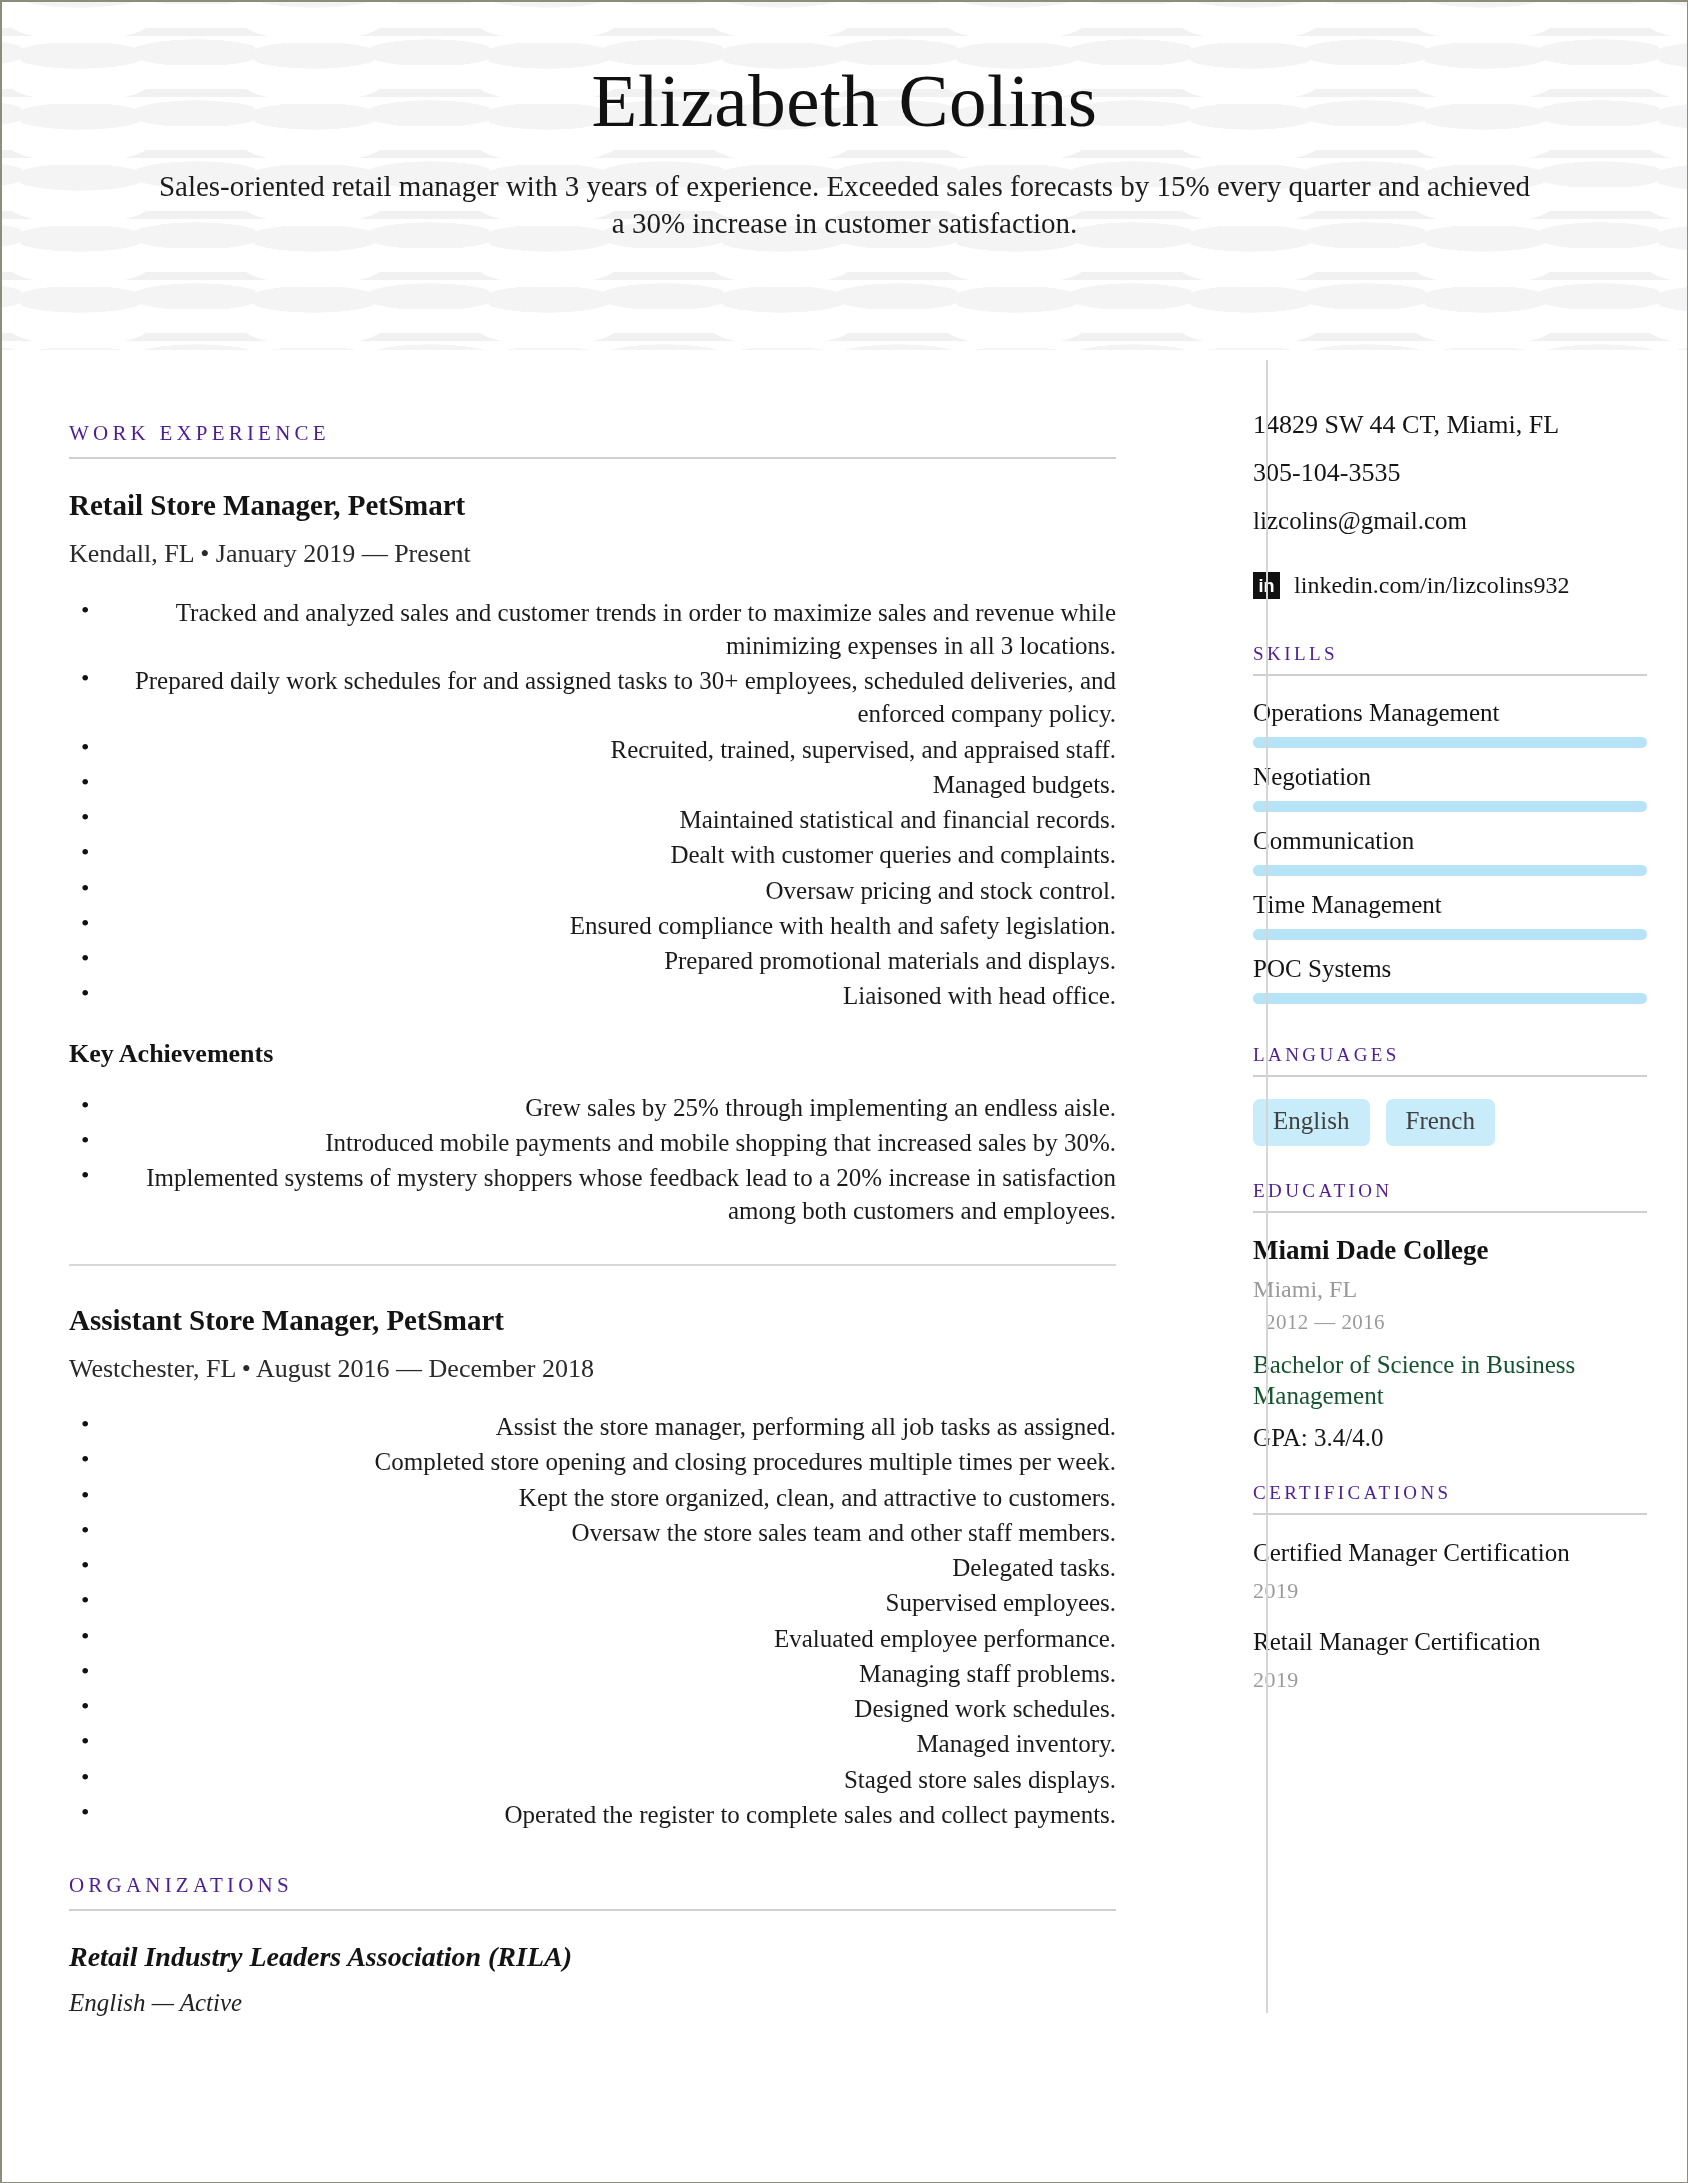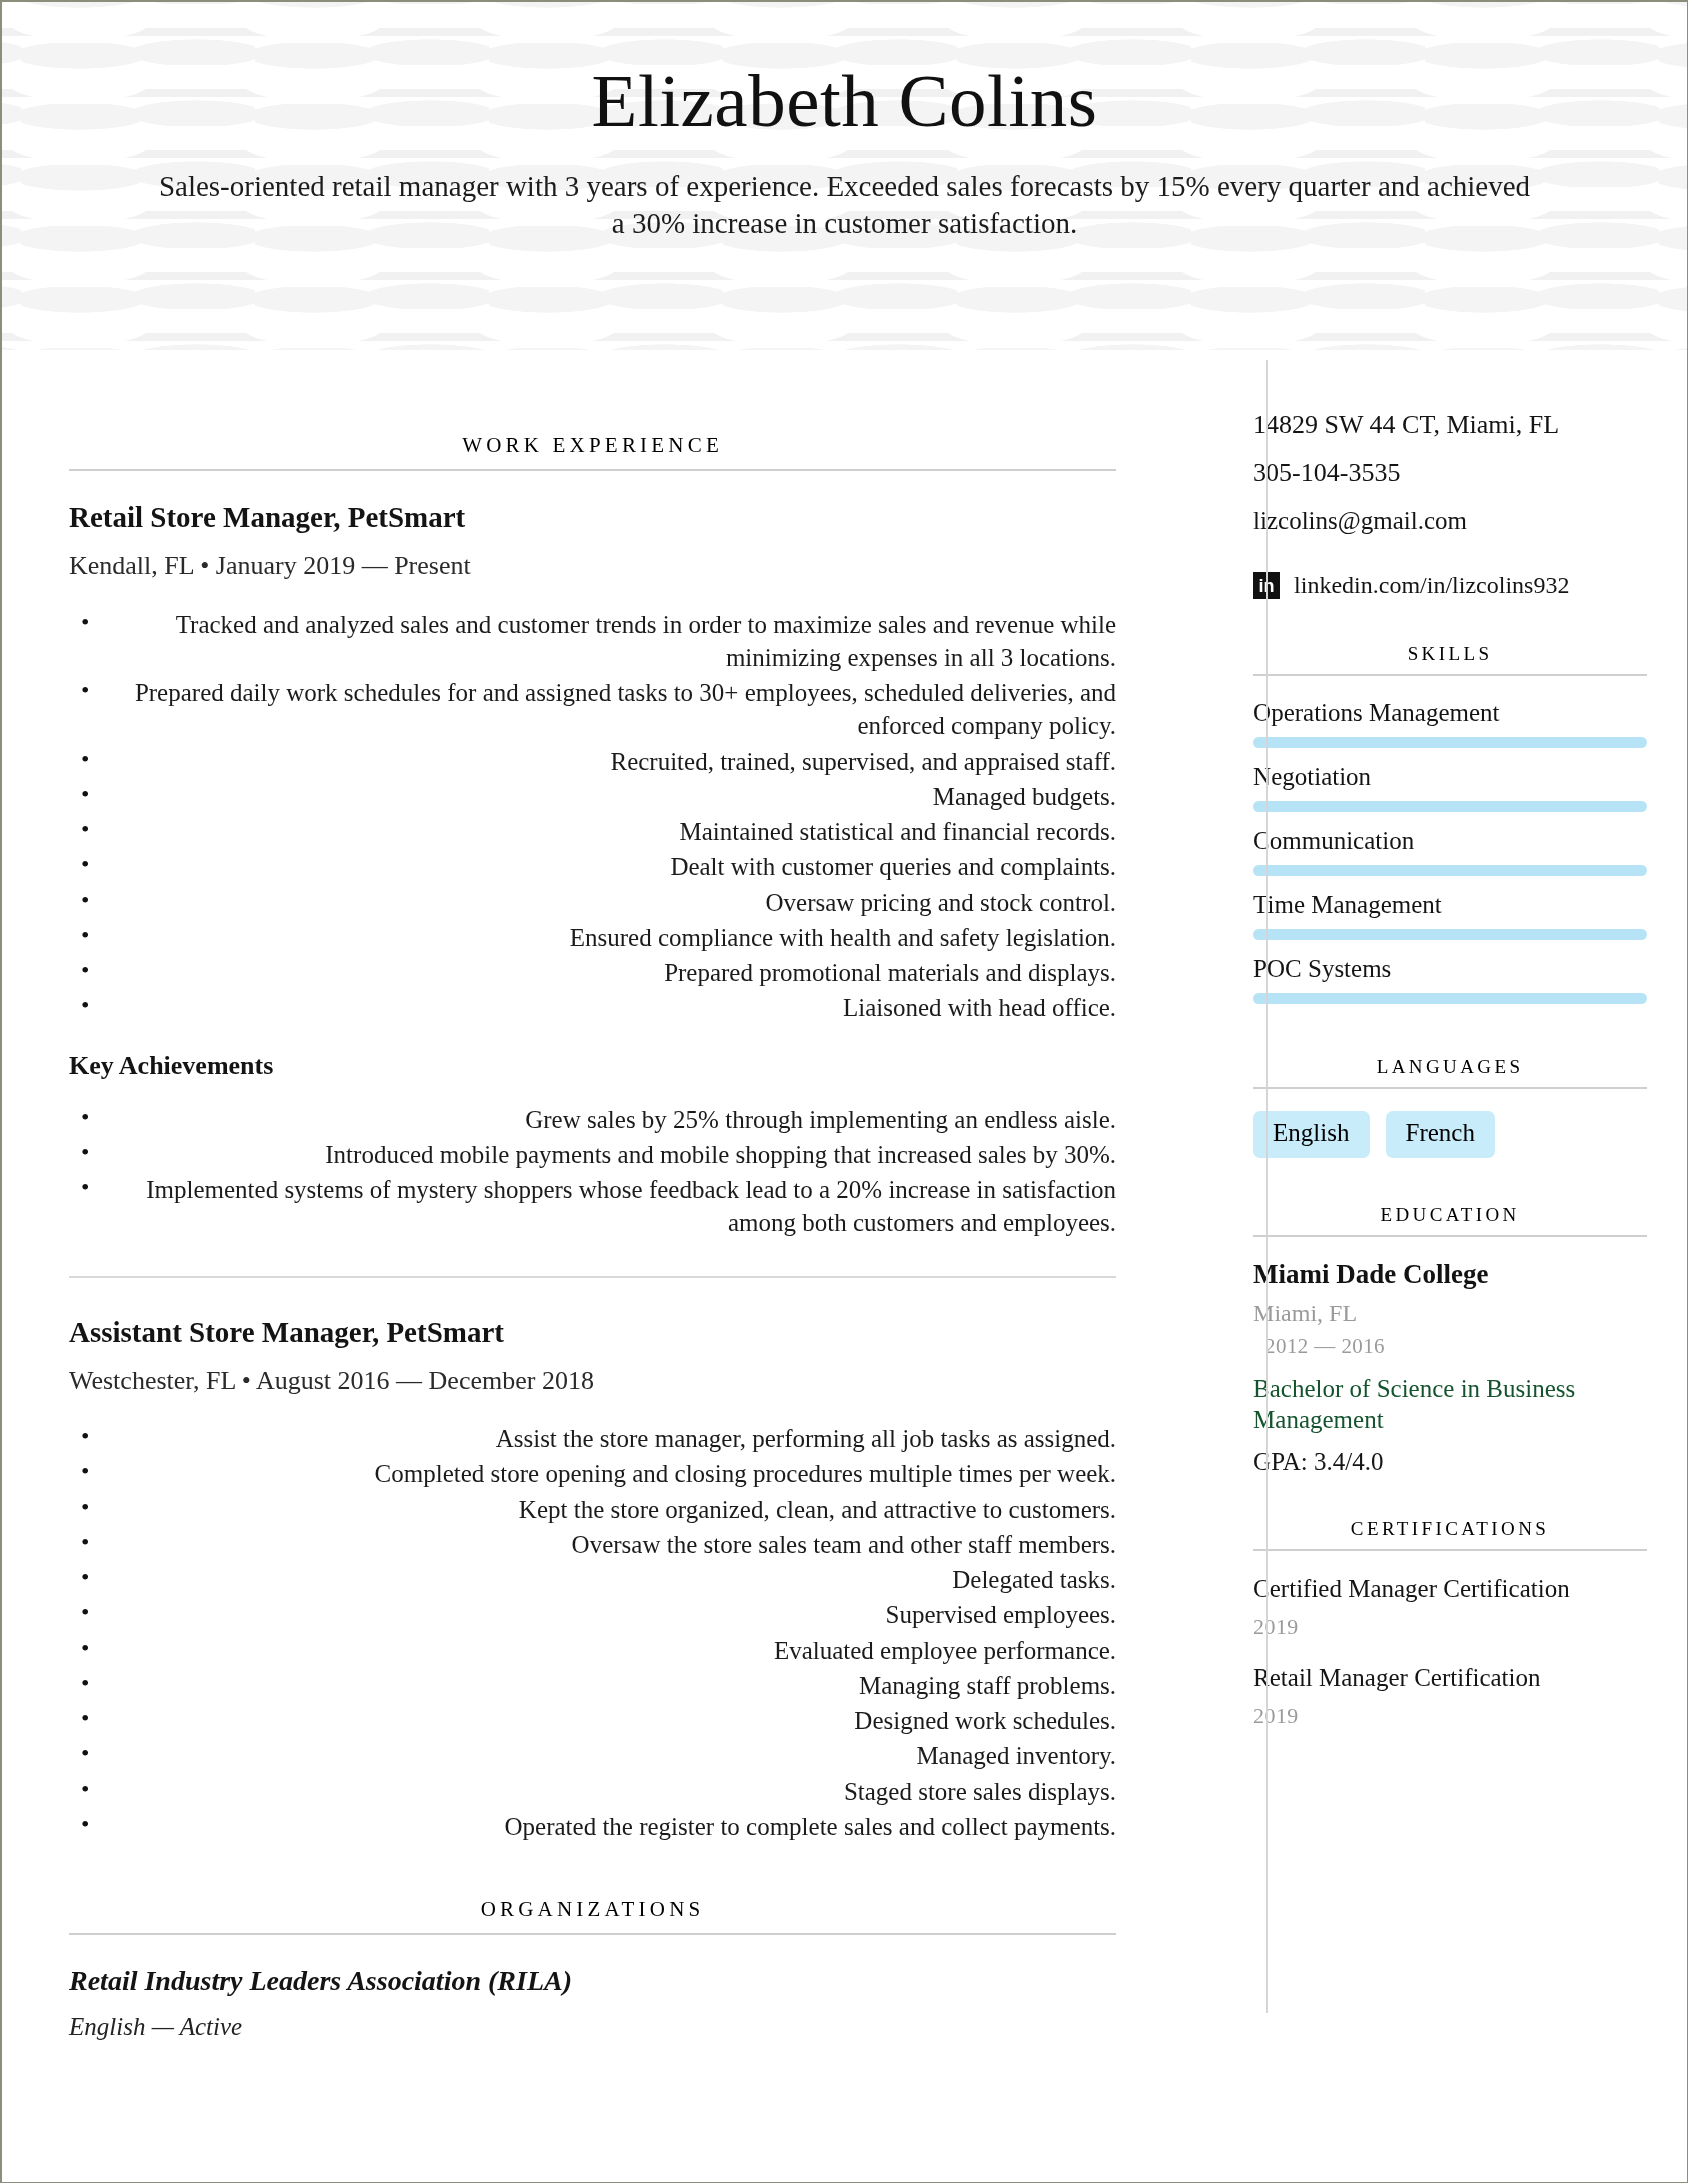--- a/index.html
+++ b/index.html
@@ -114,24 +114,23 @@
     width: 483px;
     box-sizing: border-box;
     padding: 59px 40px 0 48px;
   }
 
   
   .sec-head {
     font-size: 21px;
     letter-spacing: 4.2px;
     font-weight: 400;
-    color: #000000;
+    color: #4c1d95;
     text-transform: uppercase;
-    margin: 12px 0 11px 0;
-    text-align: center;
+    margin: 0 0 11px 0;
   }
   .sec-rule {
     height: 2px;
     background: #cfcfcf;
     margin: 0 0 30px 0;
   }
   .side .sec-head { font-size: 19px; letter-spacing: 3.4px; margin-bottom: 9px; }
   .side .sec-rule { margin-bottom: 22px; }
 
   
@@ -243,21 +242,21 @@
     background: #b6e4f6;
     width: 100%;
   }
 
   .lang-row { display: flex; gap: 16px; flex-wrap: wrap; margin-bottom: 8px; }
   .lang-chip {
     background: #c8ecfa;
     border-radius: 7px;
     padding: 8px 20px 10px 20px;
     font-size: 25px;
-    color: #000000;
+    color: #404040;
     line-height: 1.15;
   }
 
   .edu-school {
     font-size: 27px;
     font-weight: 700;
     color: #131313;
     margin: 0 0 10px 0;
   }
   .edu-loc {

